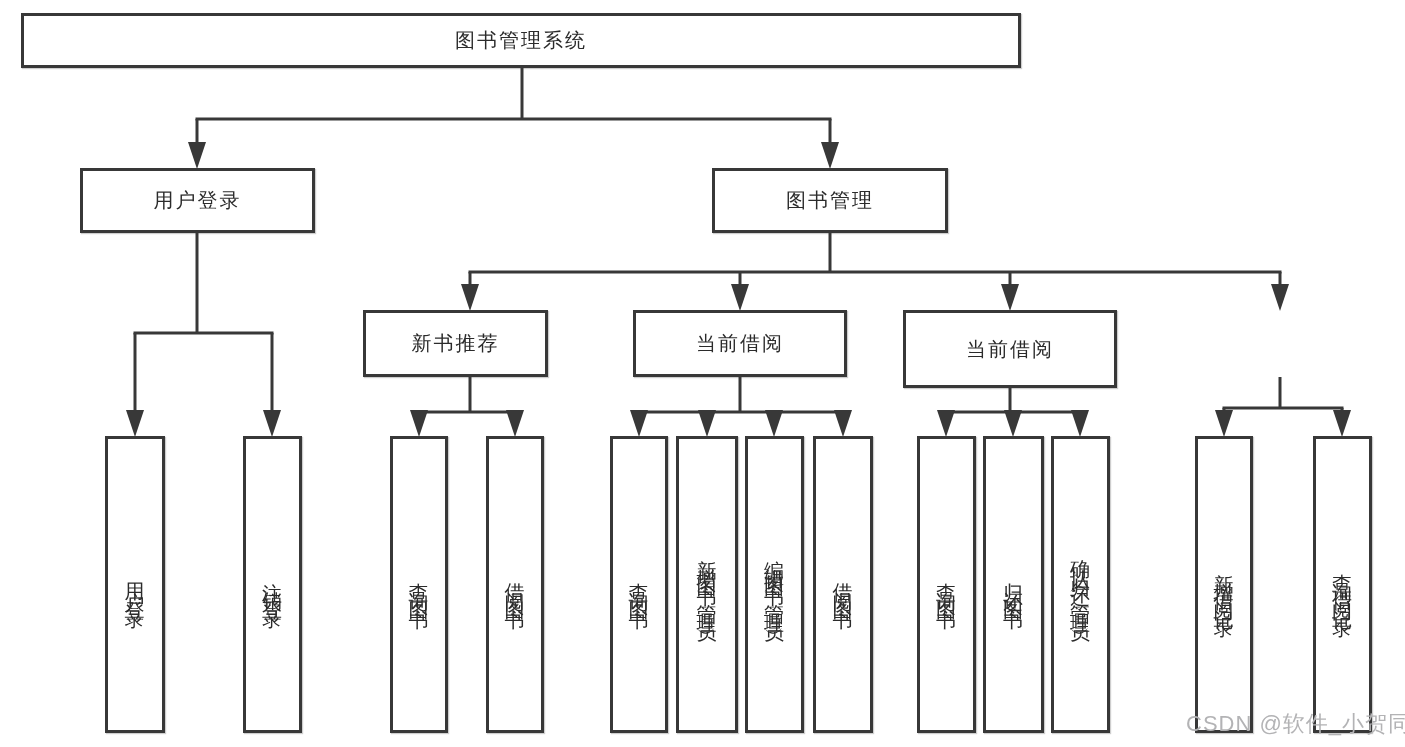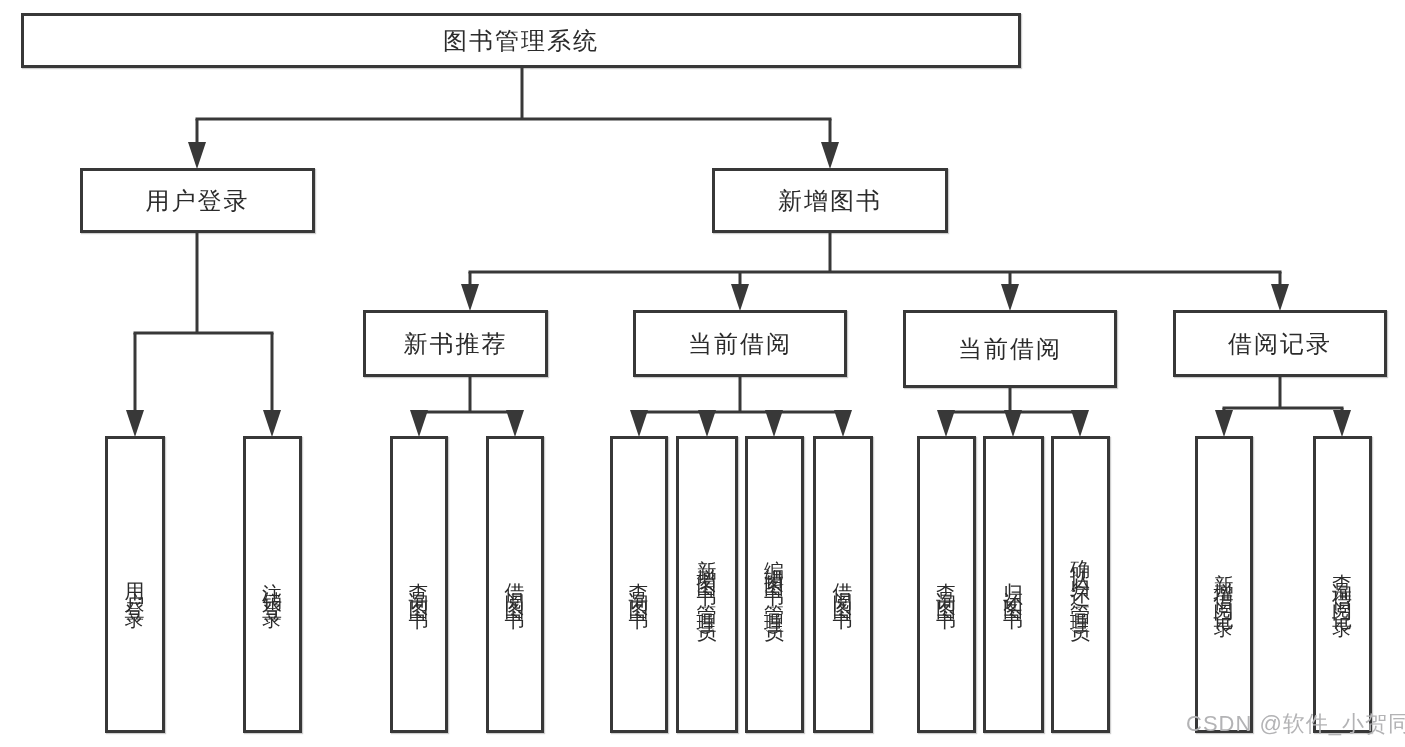--- a/index.html
+++ b/index.html
@@ -6,21 +6,21 @@
   .canvas{
     position:relative;width:1405px;height:747px;background:#ffffff;
     font-family:"Liberation Sans","DejaVu Sans",sans-serif;overflow:hidden;
   }
   #wires{position:absolute;left:0;top:0;width:1405px;height:747px;}
   .box{
     position:absolute;background:#ffffff;border:3px solid #383838;
     box-sizing:border-box;display:flex;align-items:center;justify-content:center;
     color:#2b2b2b;box-shadow:1px 1px 1px rgba(60,60,60,0.25);
   }
-  .box.h .label{font-size:24px;letter-spacing:2px;white-space:nowrap;}
+  .box.h .label{font-size:20px;letter-spacing:2px;white-space:nowrap;}
   .box.v .label{
     writing-mode:vertical-rl;text-orientation:mixed;
     font-size:20px;letter-spacing:9px;line-height:1;
   }
   .watermark{
     position:absolute;font-size:22px;color:#b3b3b5;letter-spacing:1px;
     white-space:nowrap;
   }
 </style>
 </head>
@@ -84,34 +84,31 @@
     </svg>
 
   <div class="box h" style="left:21px;top:13px;width:1000px;height:55px">
     <span class="label">图书管理系统</span>
   </div>
 
   <div class="box h" style="left:80px;top:168px;width:235px;height:65px">
     <span class="label">用户登录</span>
   </div>
   <div class="box h" style="left:712px;top:168px;width:236px;height:65px">
-    <span class="label">新增图书</span>
+    <span class="label">图书管理</span>
   </div>
 
   <div class="box h" style="left:363px;top:310px;width:185px;height:67px">
     <span class="label">新书推荐</span>
   </div>
   <div class="box h" style="left:633px;top:310px;width:214px;height:67px">
     <span class="label">当前借阅</span>
   </div>
   <div class="box h" style="left:903px;top:310px;width:214px;height:78px">
     <span class="label">当前借阅</span>
-  </div>
-  <div class="box h" style="left:1173px;top:310px;width:214px;height:67px">
-    <span class="label">借阅记录</span>
   </div>
 
   <div class="box v" style="left:105px;top:436px;width:60px;height:297px">
     <span class="label">用户登录</span>
   </div>
   <div class="box v" style="left:243px;top:436px;width:59px;height:297px">
     <span class="label">注销登录</span>
   </div>
 
   <div class="box v" style="left:390px;top:436px;width:58px;height:297px">

